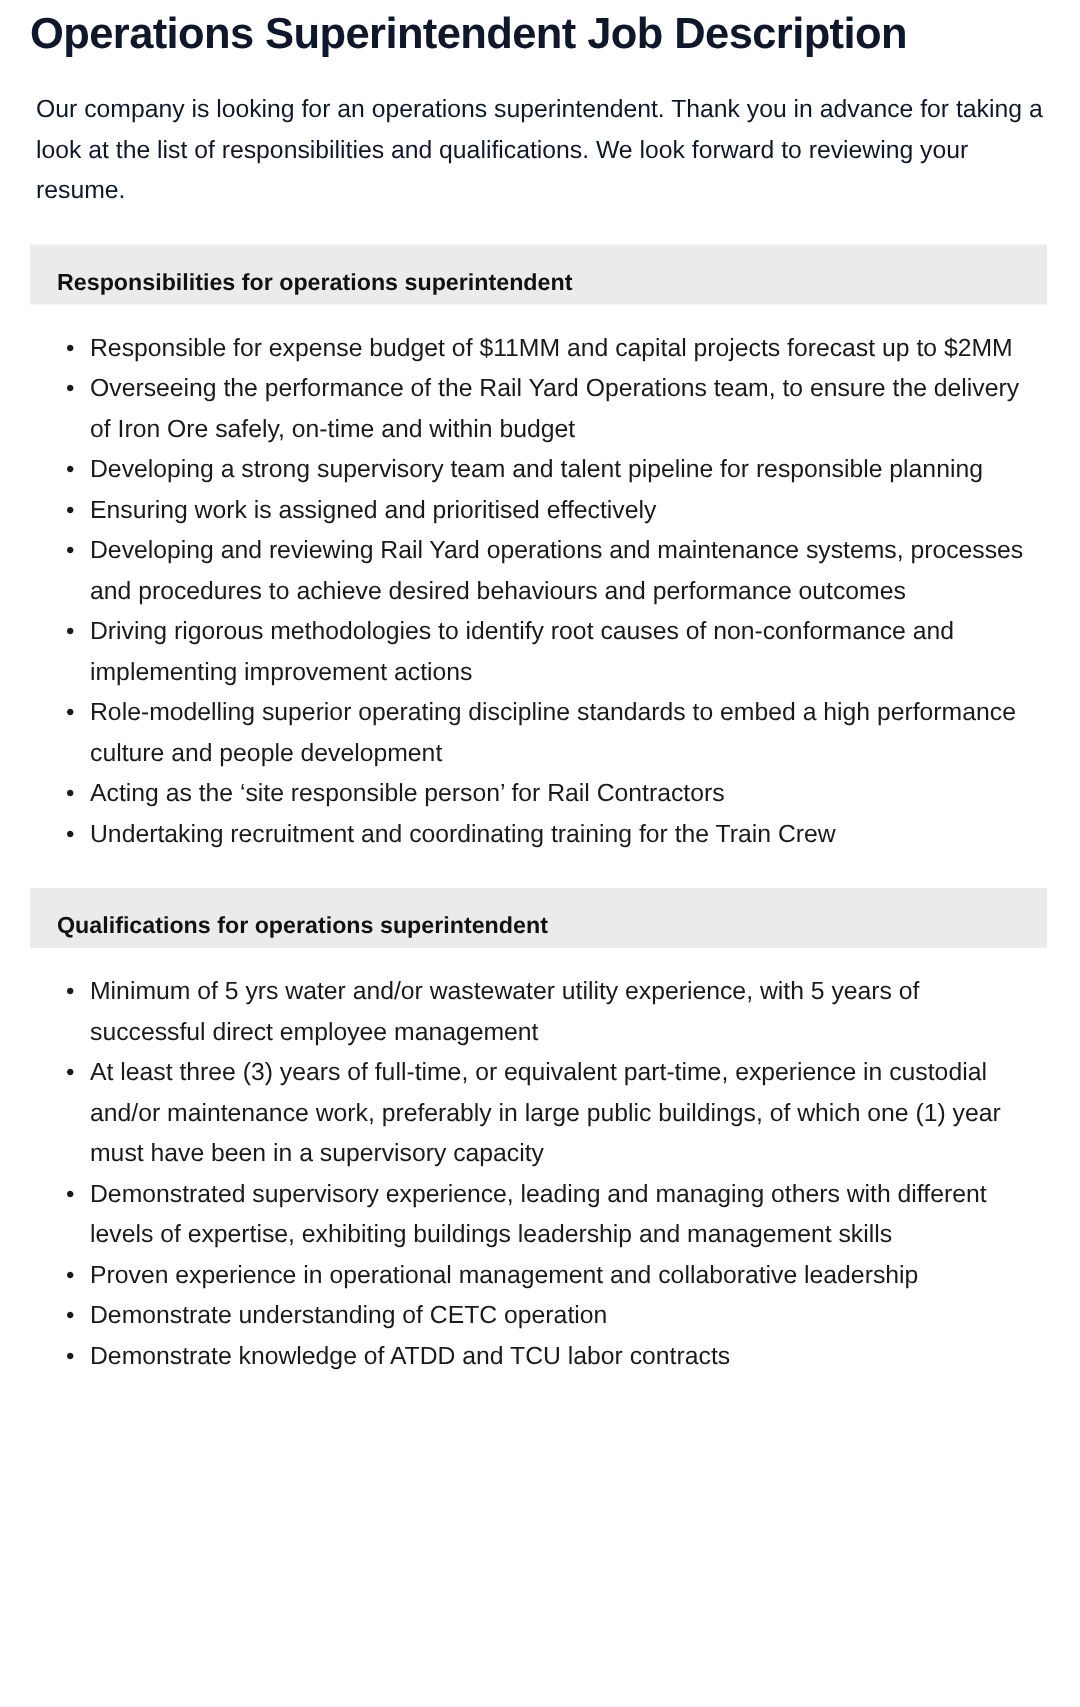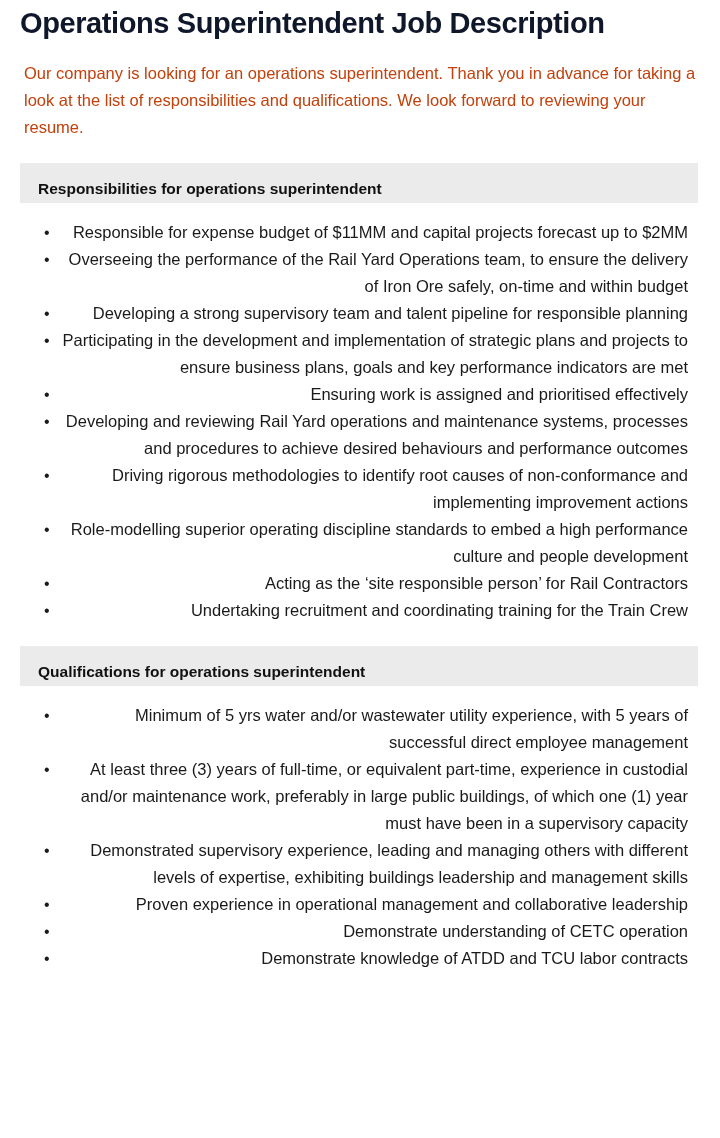--- a/index.html
+++ b/index.html
@@ -27,21 +27,21 @@
     line-height: 38px;
     font-weight: 700;
     letter-spacing: -0.4px;
     color: #0f172a;
   }
   .intro {
     margin: 0;
     padding: 18px 20px 0 24px;
     font-size: 16.5px;
     line-height: 27px;
-    color: #c2410c;
+    color: #0f172a;
     max-width: 676px;
   }
   .section {
     margin: 0;
   }
   .section-header {
     margin: 22px 22px 0 20px;
     padding: 22px 0 10px 18px;
     font-size: 15.5px;
     line-height: 20px;
@@ -59,21 +59,20 @@
     list-style: none;
   }
   ul.section-list li {
     position: relative;
     font-size: 16.5px;
     line-height: 27px;
     color: #1a1a1a;
     padding: 0 0 0 0;
     margin: 0 0 0 0;
     max-width: 628px;
-    text-align: right;
   }
   ul.section-list li::before {
     content: "\2022";
     position: absolute;
     left: -16px;
     top: 0;
     font-size: 16px;
     line-height: 27px;
     color: #1a1a1a;
   }
@@ -88,21 +87,20 @@
   <p class="intro">Our company is looking for an operations superintendent. Thank you in advance for taking a look at the list of responsibilities and qualifications. We look forward to reviewing your resume.</p>
 
   <div class="section">
     <div class="section-header">
       <span>Responsibilities for operations superintendent</span>
     </div>
     <ul class="section-list">
       <li>Responsible for expense budget of $11MM and capital projects forecast up to $2MM</li>
       <li>Overseeing the performance of the Rail Yard Operations team, to ensure the delivery of Iron Ore safely, on-time and within budget</li>
       <li>Developing a strong supervisory team and talent pipeline for responsible planning</li>
-      <li>Participating in the development and implementation of strategic plans and projects to ensure business plans, goals and key performance indicators are met</li>
       <li>Ensuring work is assigned and prioritised effectively</li>
       <li>Developing and reviewing Rail Yard operations and maintenance systems, processes and procedures to achieve desired behaviours and performance outcomes</li>
       <li>Driving rigorous methodologies to identify root causes of non-conformance and implementing improvement actions</li>
       <li>Role-modelling superior operating discipline standards to embed a high performance culture and people development</li>
       <li>Acting as the ‘site responsible person’ for Rail Contractors</li>
       <li>Undertaking recruitment and coordinating training for the Train Crew</li>
     </ul>
   </div>
 
   <div class="section">

